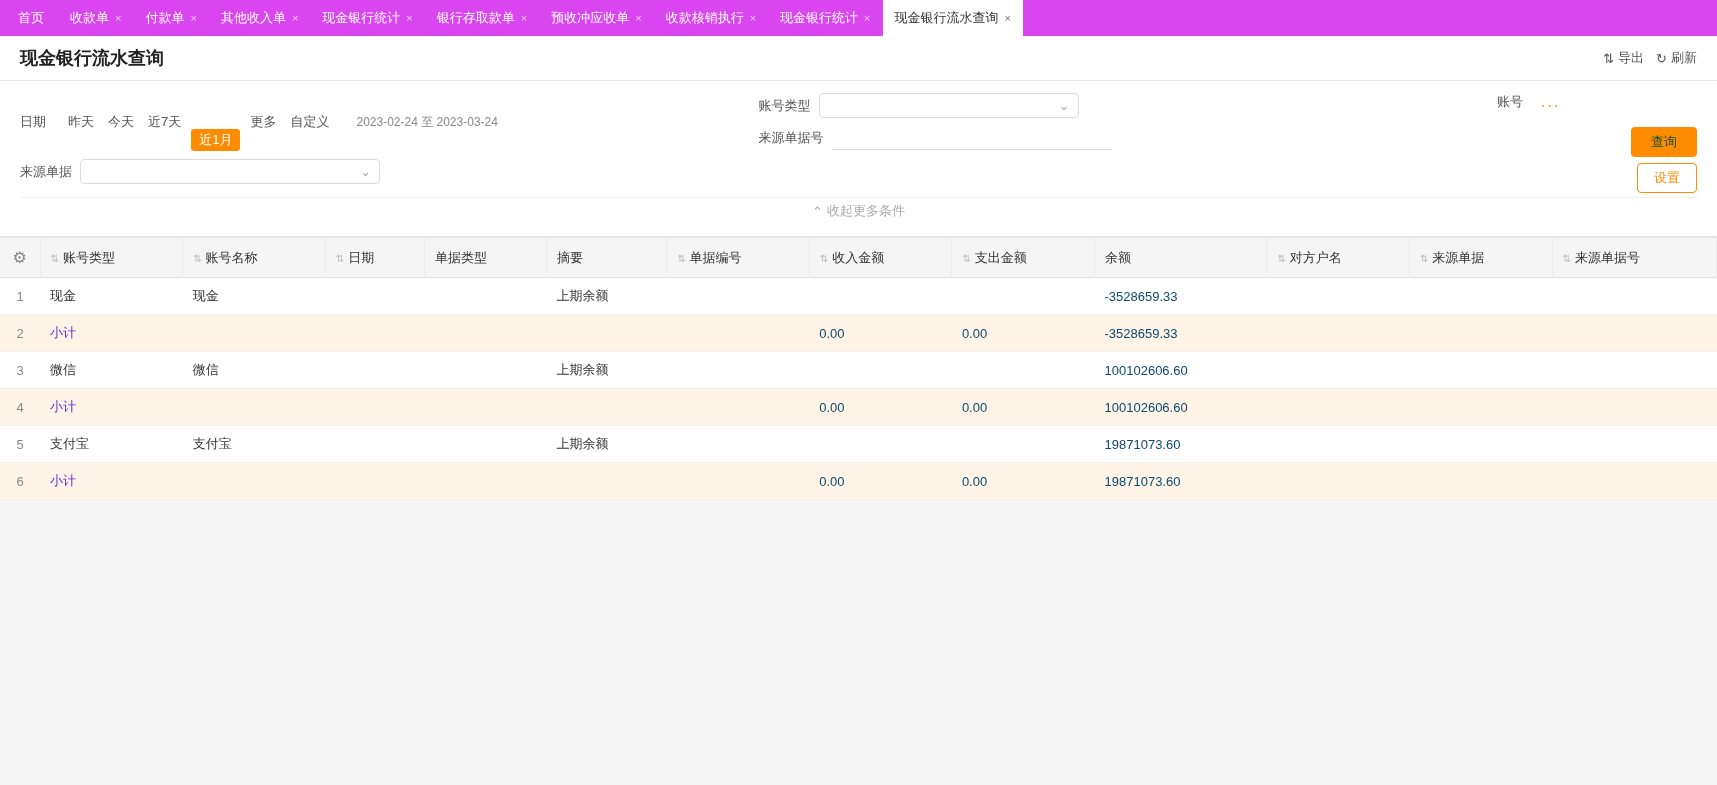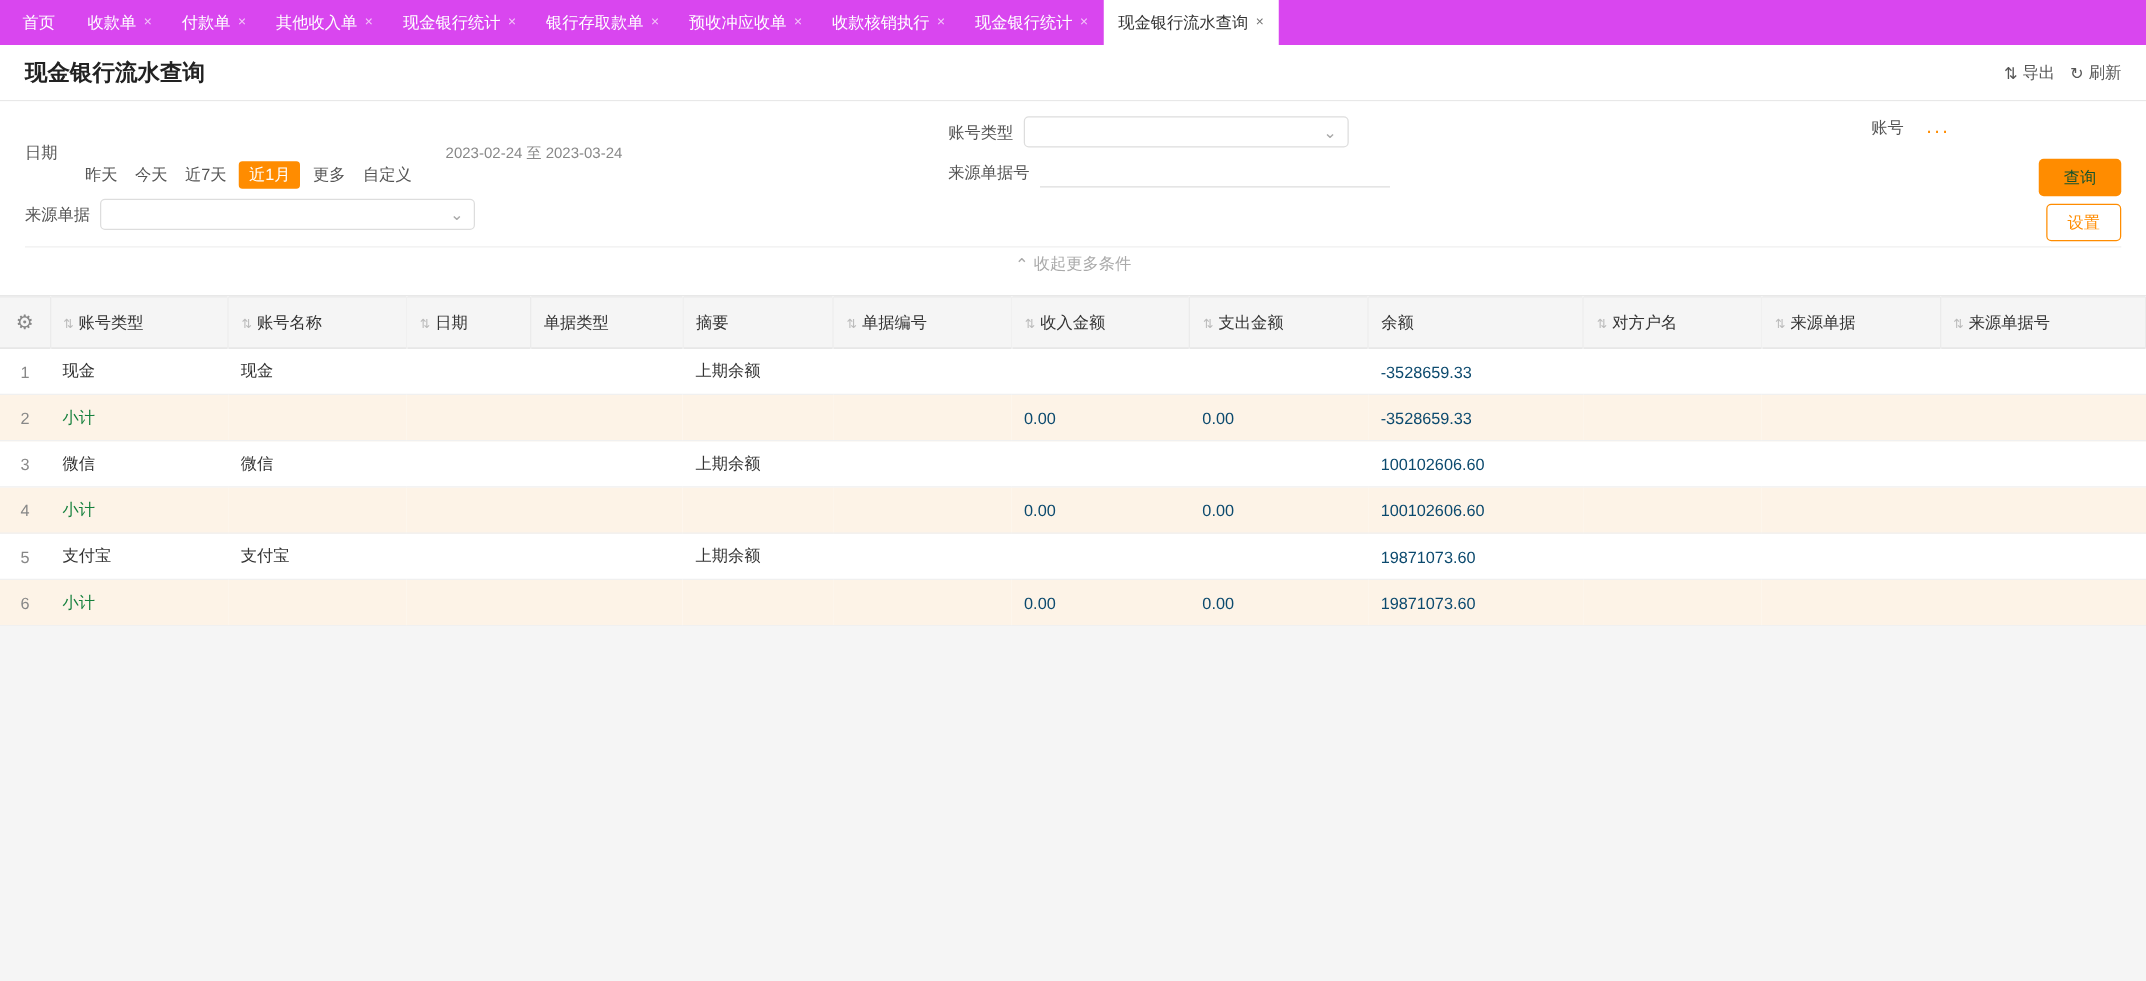--- a/index.html
+++ b/index.html
@@ -83,21 +83,21 @@
       gap: 8px;
     }
     .filter-label {
       color: #555;
       font-size: 13px;
       white-space: nowrap;
       min-width: 36px;
     }
     .date-options {
       display: flex;
-      align-items: flex-end;
+      align-items: center;
       gap: 6px;
     }
     .date-opt {
       color: #555;
       cursor: pointer;
       font-size: 13px;
       padding: 2px 4px;
     }
     .date-opt.active {
       background: #ff8c00;
@@ -213,21 +213,21 @@
     }
     tbody tr.subtotal {
       background: #fdf3e7;
     }
     tbody td {
       padding: 9px 10px;
       color: #333;
       white-space: nowrap;
     }
     tbody td.num { color: #0c4a6e; text-align: left; }
-    tbody td.orange { color: #15803d; }
+    tbody td.orange { color: #6d28d9; }
     tbody td:first-child { text-align: center; color: #888; }
     .gear-icon {
       display: inline-block;
       color: #888;
       font-size: 16px;
       cursor: pointer;
     }
   </style>
 </head>
 <body>

